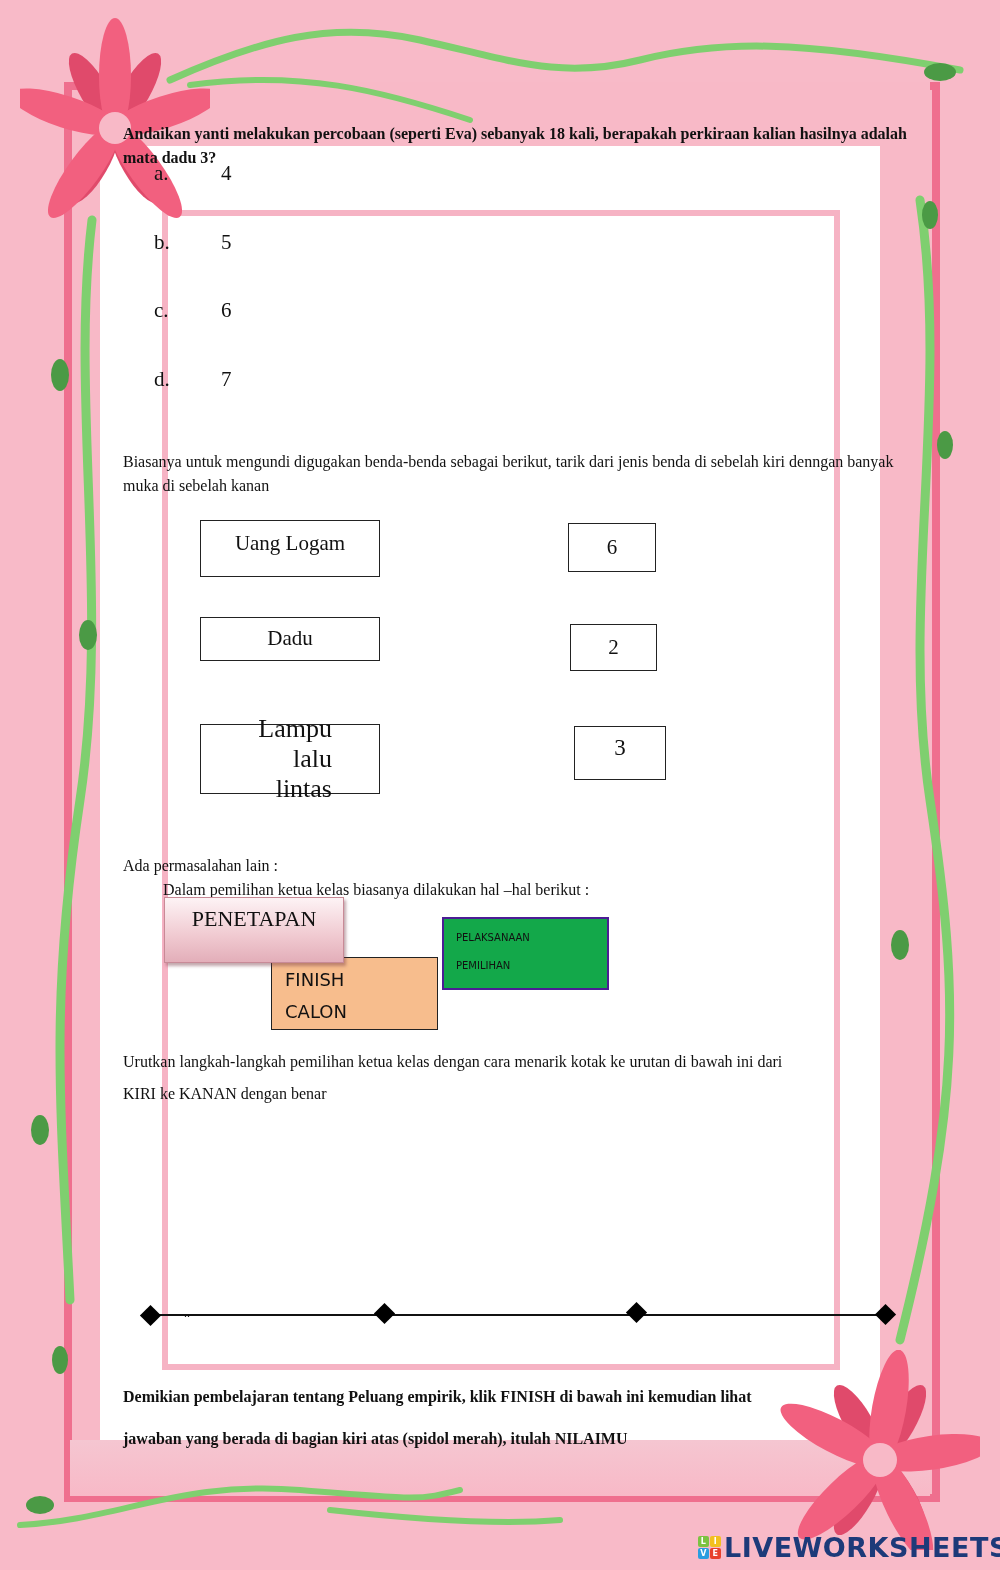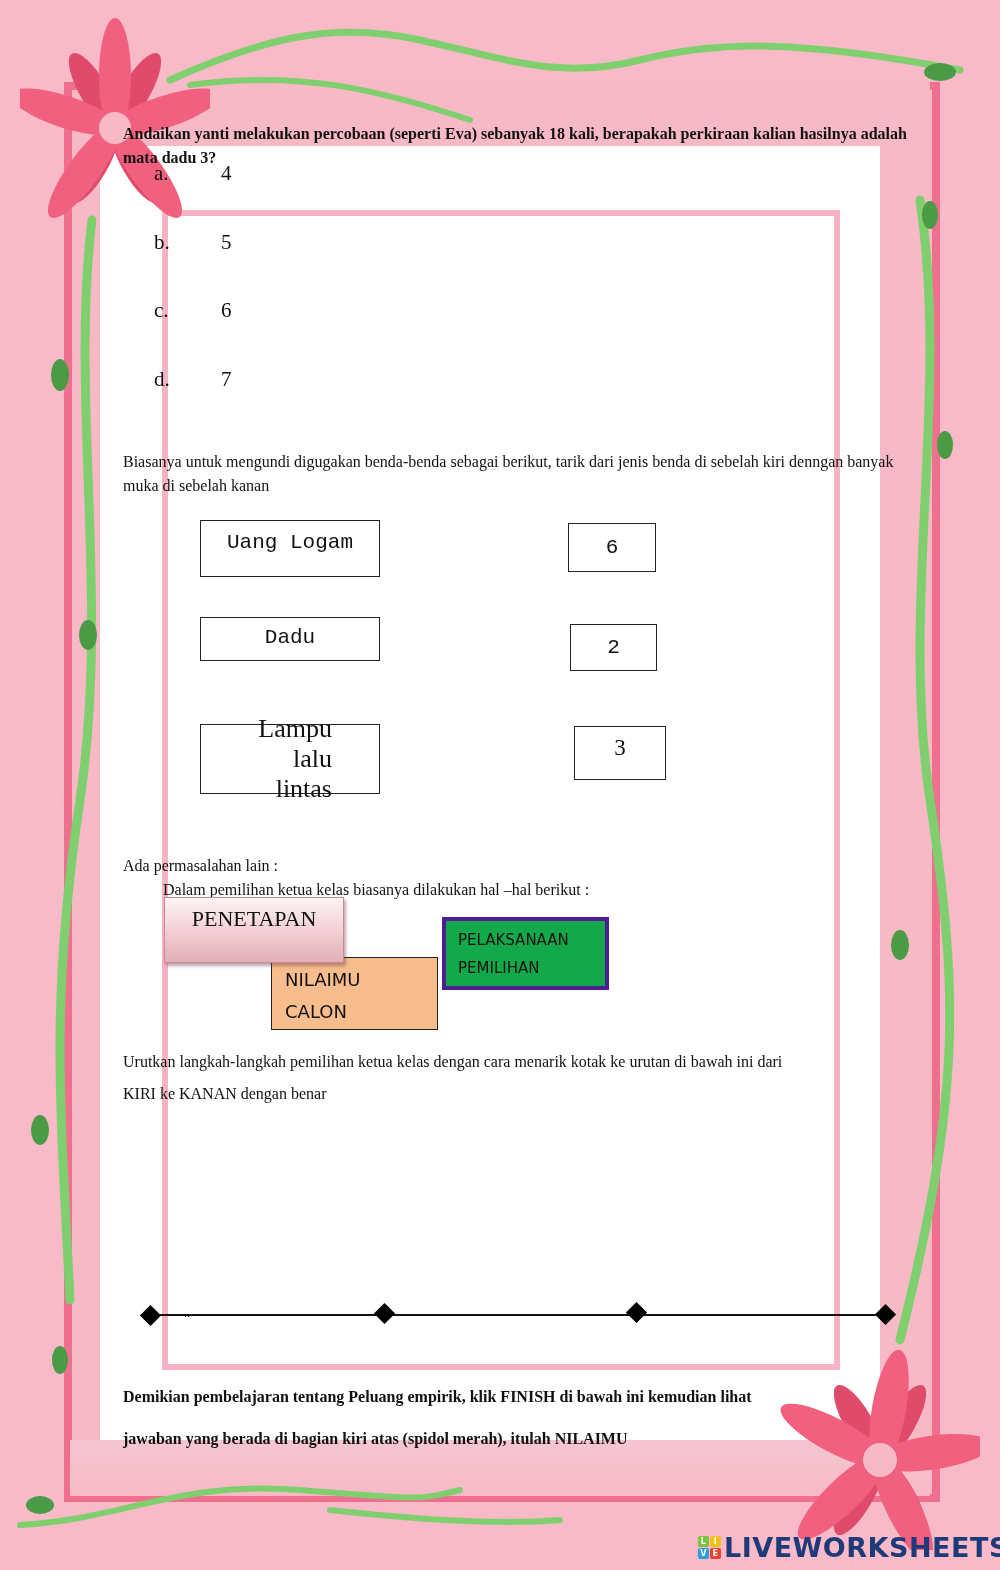--- a/index.html
+++ b/index.html
@@ -12,24 +12,24 @@
   .band-top { left:110px; top:82px; width:820px; height:64px; background:#f8b9c7; }
   .inner-frame { left:162px; top:210px; width:678px; height:1160px; border:6px solid #f6b3c4; box-sizing:border-box; background:transparent; }
   .band-bottom { left:70px; top:1440px; width:860px; height:56px; background:linear-gradient(#f5c6d1,#f8b9c7); }
   .txt { font-size:16px; line-height:24px; }
   .bold { font-weight:bold; }
   .q-title { left:123px; top:94px; width:790px; font-size:16px; line-height:24px; font-weight:bold;margin-top:28px; }
   .opt { font-size:21px; }
   .opt-letter { left:154px; }
   .opt-val { left:221px; }
   .box { border:1px solid #222; background:#fff; box-sizing:border-box; display:flex; align-items:center; justify-content:center; text-align:center; }
-  .sans { font-family:Liberation Mono, monospace;text-align:center; }
+  .sans { font-family:Liberation Serif, serif;text-align:center; }
   .penetapan { left:140px; top:897px; width:180px; height:66px; background:linear-gradient(#fdf3f5 0%, #f0c9d0 60%, #e3aeb9 100%); border:1px solid #c88a97; box-shadow:2px 3px 3px rgba(120,60,70,0.45); box-sizing:border-box; font-size:22px; text-align:center; padding-top:8px;margin-left:24px; }
   .memilih { left:271px; top:957px; width:167px; height:73px; background:#f7bd8d; border:1px solid #222; box-sizing:border-box; font-family:"DejaVu Sans", sans-serif; font-size:18px; line-height:32px; padding:6px 0 0 13px; }
-  .pelaksanaan { left:442px; top:917px; width:167px; height:73px; background:#13a84a; border:4px solid #4c1d95; box-sizing:border-box; font-family:"DejaVu Sans", sans-serif; font-size:15px; line-height:28px; padding:5px 8px 0 12px; }
+  .pelaksanaan { left:442px; top:917px; width:167px; height:73px; background:#13a84a; border:2px solid #4c1d95; box-sizing:border-box; font-family:"DejaVu Sans", sans-serif; font-size:10px; line-height:28px; padding:5px 8px 0 12px; }
   .diamond { width:15px; height:15px; background:#000; transform:rotate(45deg); }
   .vine { fill:none; stroke:#7fcf6f; stroke-linecap:round; }
   .logo { left:698px; top:1532px; font-family:"DejaVu Sans", sans-serif; font-weight:bold; font-size:27px; color:#1d3a79; letter-spacing:0.5px; display:flex; align-items:center; }
   .logo-grid { display:grid; grid-template-columns:11px 11px; grid-gap:1px; margin-right:3px; }
   .logo-grid span { width:11px; height:11px; font-size:8px; color:#fff; display:flex; align-items:center; justify-content:center; border-radius:2px; }
 </style>
 </head>
 <body>
 
 <div class="abs bg-outer"></div>
@@ -117,21 +117,21 @@
 <div class="abs box" style="left:574px;top:726px;width:92px;height:54px;font-size:23px;align-items:flex-start;padding-top:8px;">3</div>
 
 <div class="abs txt" style="left:123px;top:854px;">Ada permasalahan lain :</div>
 <div class="abs txt" style="left:123px;top:878px;margin-left:40px;">Dalam pemilihan ketua kelas biasanya dilakukan hal –hal berikut :</div>
 
 <div class="abs pelaksanaan">
   <div>PELAKSANAAN</div>
   <div>PEMILIHAN</div>
 </div>
 <div class="abs memilih">
-  <div>NILAIMU</div>
+  <div>FINISH</div>
   <div>CALON</div>
 </div>
 <div class="abs penetapan">PENETAPAN</div>
 
 <div class="abs txt" style="left:123px;top:1050px;">Urutkan langkah-langkah pemilihan ketua kelas dengan cara menarik kotak ke urutan di bawah ini dari</div>
 <div class="abs txt" style="left:123px;top:1082px;">KIRI  ke KANAN dengan benar</div>
 
 <div class="abs" style="left:150px;top:1314px;width:736px;height:2px;background:#111;"></div>
 <div class="abs diamond" style="left:143px;top:1308px;"></div>
 <div class="abs diamond" style="left:377px;top:1306px;"></div>

